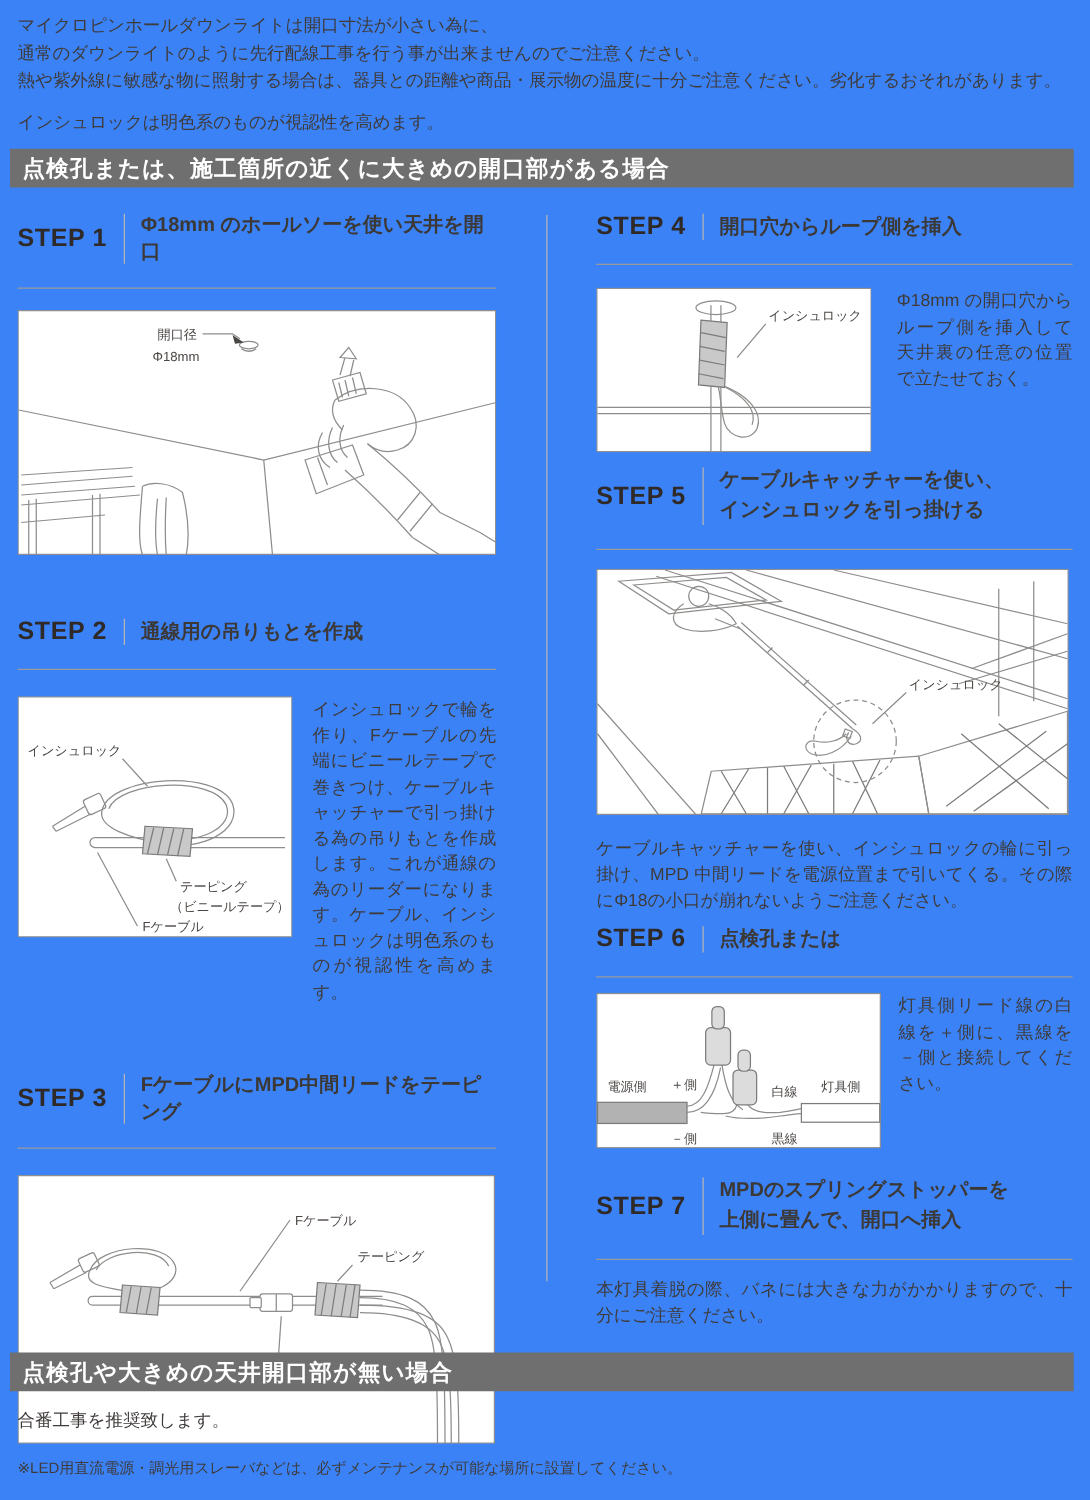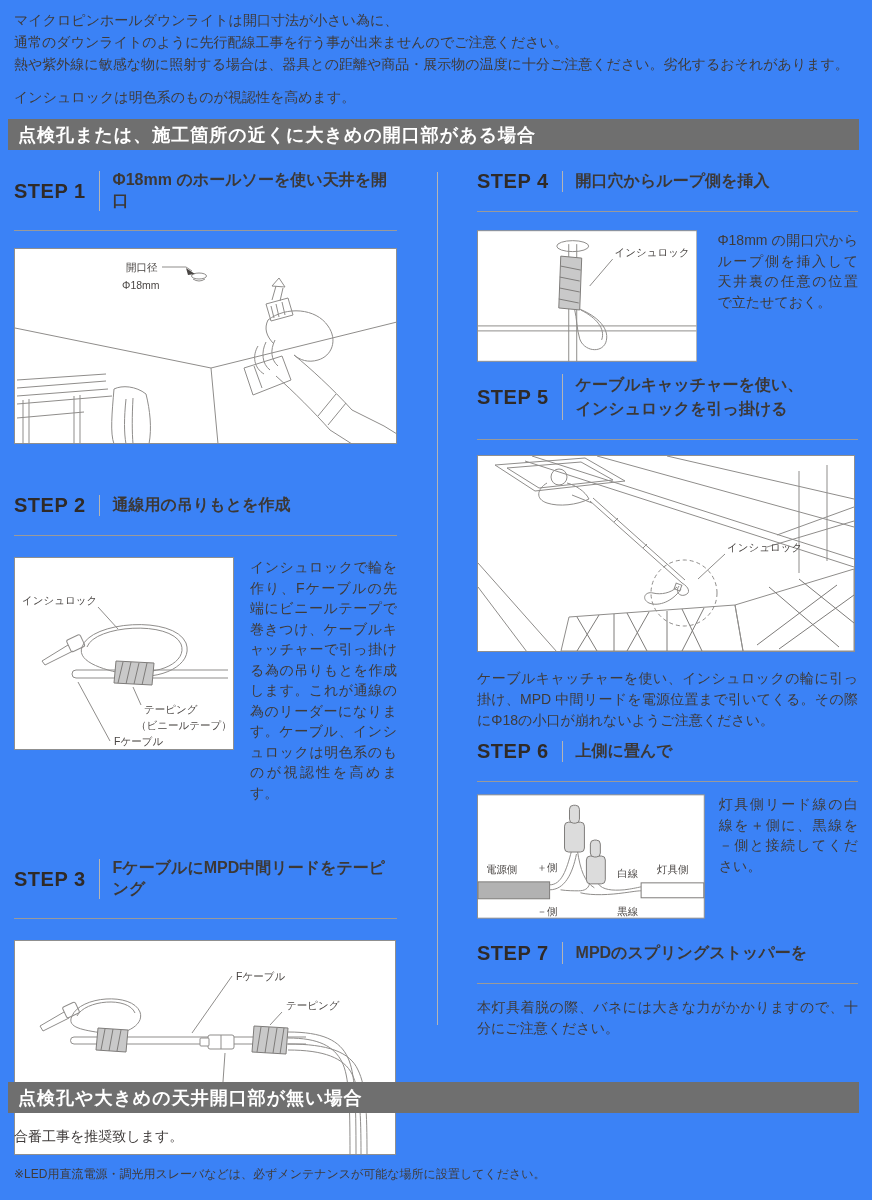--- a/index.html
+++ b/index.html
@@ -245,21 +245,21 @@
         <circle class="lineart" cx="207" cy="138" r="33" stroke-dasharray="4,3"></circle>
         <text class="figlabel" x="250" y="96">インシュロック</text>
         <path class="lineart" d="M248,99 L221,124"></path>
       </g>
     </svg>
     <div class="body-text" style="margin-top:16px">ケーブルキャッチャーを使い、インシュロックの輪に引っ掛け、MPD 中間リードを電源位置まで引いてくる。その際にΦ18の小口が崩れないようご注意ください。</div>
 
     <div class="step-head" style="margin-top:9px">
       <span class="step-label">STEP 6</span>
       <span class="step-sep"></span>
-      <span class="step-title">上側に畳んで</span>
+      <span class="step-title">点検孔または</span>
     </div>
     <div class="row" style="margin-top:12px">
       <svg width="229" height="125" viewBox="0 0 229 125">
         <rect class="figborder" x="0.5" y="0.5" width="228" height="124"></rect>
         <g>
           <rect x="1" y="88" width="72" height="17" fill="#b2b2b2" stroke="#7e7c7a"></rect>
           <rect x="165" y="89" width="63" height="15" fill="#ffffff" stroke="#7e7c7a"></rect>
           <g class="lineart">
             <path d="M73,91 C85,91 90,76 95,57"></path>
             <path d="M73,96 C88,96 96,80 100,60"></path>
@@ -283,20 +283,21 @@
         </g>
       </svg>
       <div class="side-text" style="margin-left:14px;width:140px">灯具側リード線の白線を＋側に、黒線を－側と接続してください。</div>
     </div>
 
     <div class="step-head" style="margin-top:22px">
       <span class="step-label">STEP 7</span>
       <span class="step-sep"></span>
       <span class="step-title">
         <div class="tl">MPDのスプリングストッパーを</div>
+        <div class="tl">上側に畳んで、開口へ挿入</div>
       </span>
     </div>
     <div class="body-text" style="margin-top:13px">本灯具着脱の際、バネには大きな力がかかりますので、十分にご注意ください。</div>
   </div>
 
   <div class="bar bar2">
     <span>点検孔や大きめの天井開口部が無い場合</span>
   </div>
 
   <p class="closing">合番工事を推奨致します。</p>

